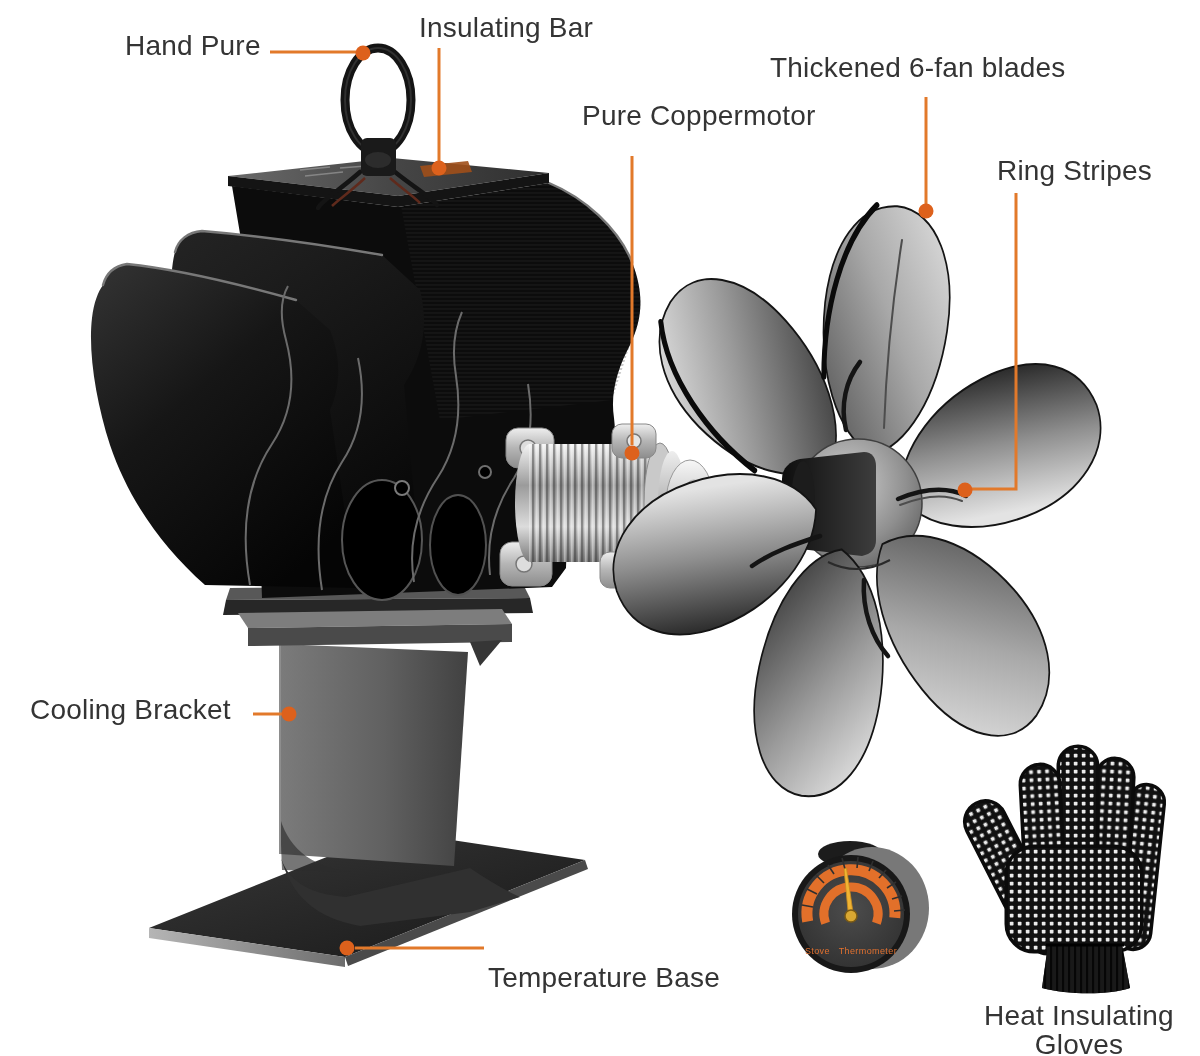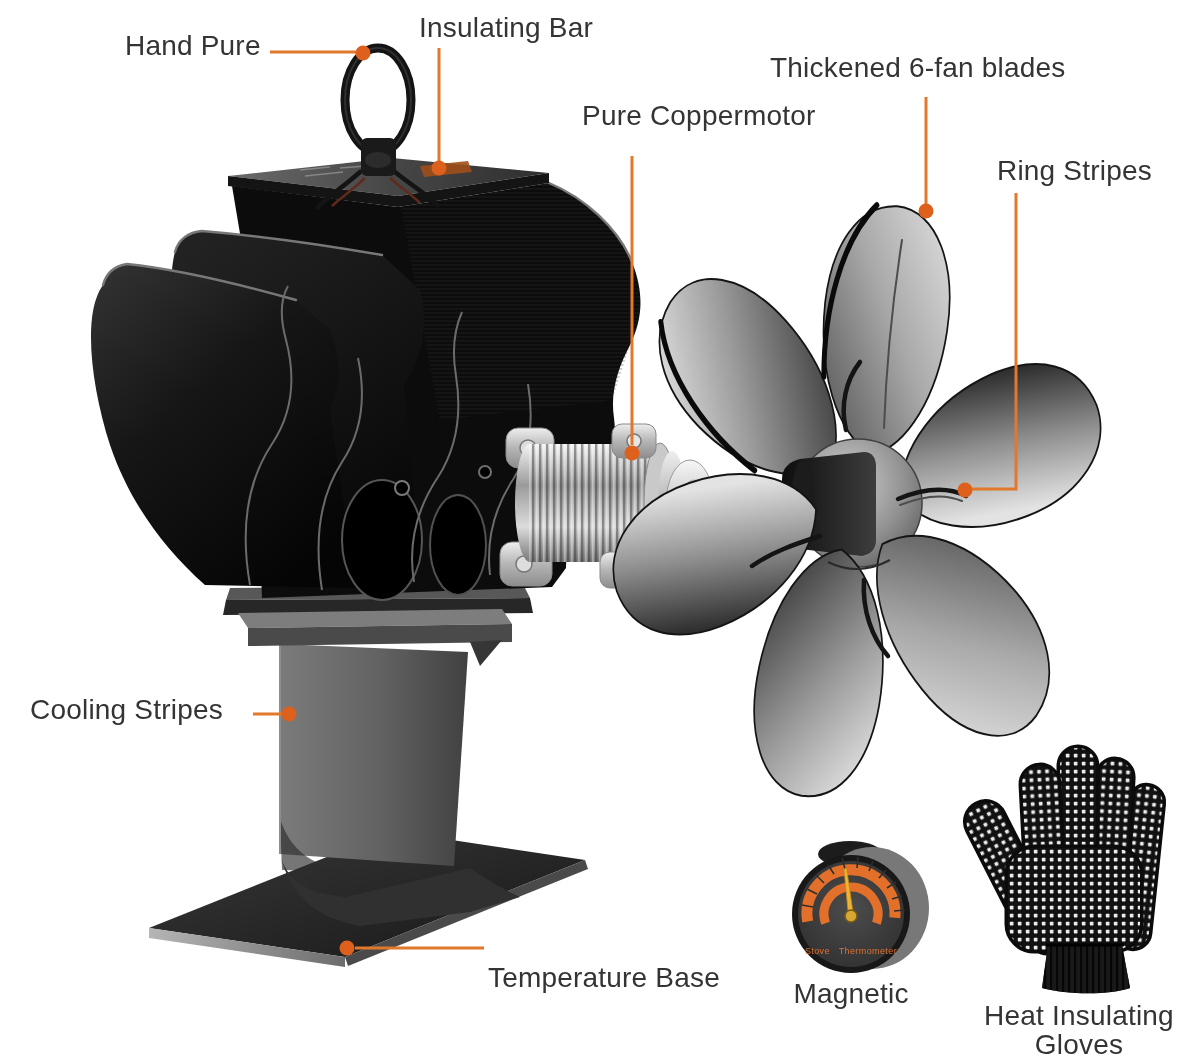--- a/index.html
+++ b/index.html
@@ -330,22 +330,21 @@
     <path class="ann-line" d="M 355 948 L 484 948"></path>
     <circle class="ann-dot" cx="347" cy="948" r="7.5"></circle>
   </g>
 </svg>
 
 <div class="label" style="left:125px;top:30px">Hand Pure</div>
 <div class="label" style="left:419px;top:12px">Insulating Bar</div>
 <div class="label" style="left:582px;top:100px">Pure Coppermotor</div>
 <div class="label" style="left:770px;top:52px">Thickened 6-fan blades</div>
 <div class="label" style="left:997px;top:155px">Ring Stripes</div>
-<div class="label" style="left:30px;top:694px">Cooling Stripes</div>
+<div class="label" style="left:30px;top:694px">Cooling Bracket</div>
 <div class="label" style="left:488px;top:962px">Temperature Base</div>
 
 <div class="label centered" style="left:721px;top:979px;width:260px">
-  <div>Magnetic</div>
 </div>
 <div class="label centered" style="left:950px;top:1001px;width:258px">
   <div>Heat Insulating</div>
   <div>Gloves</div>
 </div>
 
 </body></html>

